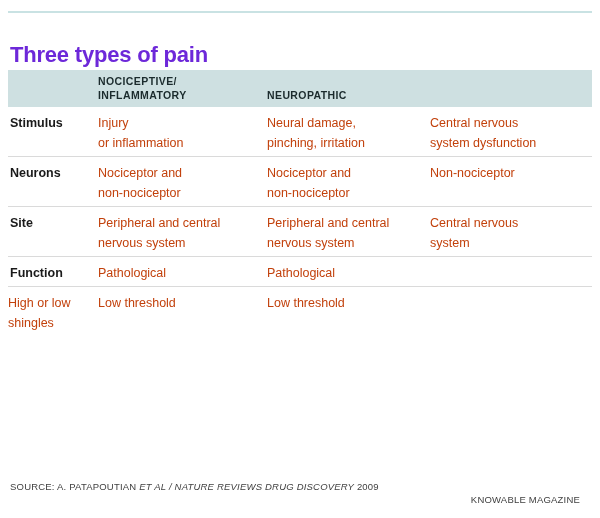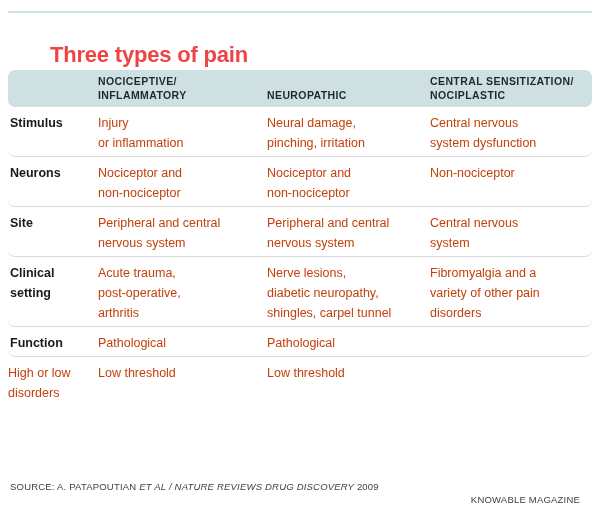--- a/index.html
+++ b/index.html
@@ -15,34 +15,32 @@
     position: absolute;
     left: 8px; top: 11px;
     width: 584px; height: 2px;
     background: #c9e2e3;
   }
   .page-title {
     position: absolute;
     left: 10px; top: 27px;
     font-size: 22px;
     font-weight: bold;
-    color: #ef4444;
+    color: #6d28d9;
     letter-spacing: -0.2px;
-    margin-left: 40px;
   }
   .table {
     position: absolute;
     left: 8px; top: 70px;
     width: 584px;
   }
   .grid-row {
     display: grid;
     grid-template-columns: 90px 169px 163px 162px;
     box-sizing: border-box;
-    border-radius: 7px;
   }
   .thead {
     background: #cee0e1;
     min-height: 37px;
     align-items: end;
     padding-bottom: 5px;
   }
   .th {
     font-size: 10.5px;
     font-weight: bold;
@@ -99,22 +97,20 @@
 
   <h1 class="page-title">Three types of pain</h1>
 
   <div class="table">
 
     <div class="grid-row thead">
       <div class="th corner"></div>
       <div class="th">NOCICEPTIVE/
 INFLAMMATORY</div>
       <div class="th">NEUROPATHIC</div>
-      <div class="th">CENTRAL SENSITIZATION/
-NOCIPLASTIC</div>
     </div>
 
     <div class="grid-row trow">
       <div class="rlabel">Stimulus</div>
       <div class="cell">Injury
 or inflammation</div>
       <div class="cell">Neural damage,
 pinching, irritation</div>
       <div class="cell">Central nervous
 system dysfunction</div>
@@ -132,42 +128,29 @@
     <div class="grid-row trow">
       <div class="rlabel">Site</div>
       <div class="cell">Peripheral and central
 nervous system</div>
       <div class="cell">Peripheral and central
 nervous system</div>
       <div class="cell">Central nervous
 system</div>
     </div>
 
-    <div class="grid-row trow">
-      <div class="rlabel">Clinical
-setting</div>
-      <div class="cell">Acute trauma,
-post-operative,
-arthritis</div>
-      <div class="cell">Nerve lesions,
-diabetic neuropathy,
-shingles, carpel tunnel</div>
-      <div class="cell">Fibromyalgia and a
-variety of other pain
-disorders</div>
-    </div>
 
     <div class="grid-row trow">
       <div class="rlabel">Function</div>
       <div class="cell">Pathological</div>
       <div class="cell">Pathological</div>
     </div>
 
     <div class="grid-row trow last">
-      <div class="cell">High or low disorders</div>
+      <div class="cell">High or low shingles</div>
       <div class="cell">Low threshold</div>
       <div class="cell">Low threshold</div>
     </div>
 
   </div>
 
   <div class="footer-left">
     <div><span>SOURCE: A. PATAPOUTIAN </span><span class="italic">ET AL / NATURE REVIEWS DRUG DISCOVERY</span><span> 2009</span></div>
   </div>
 

